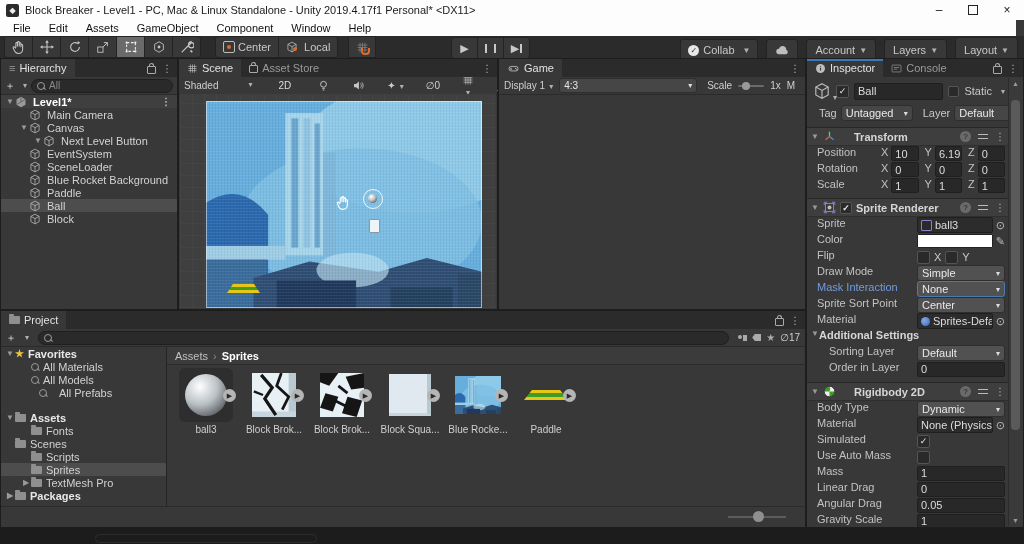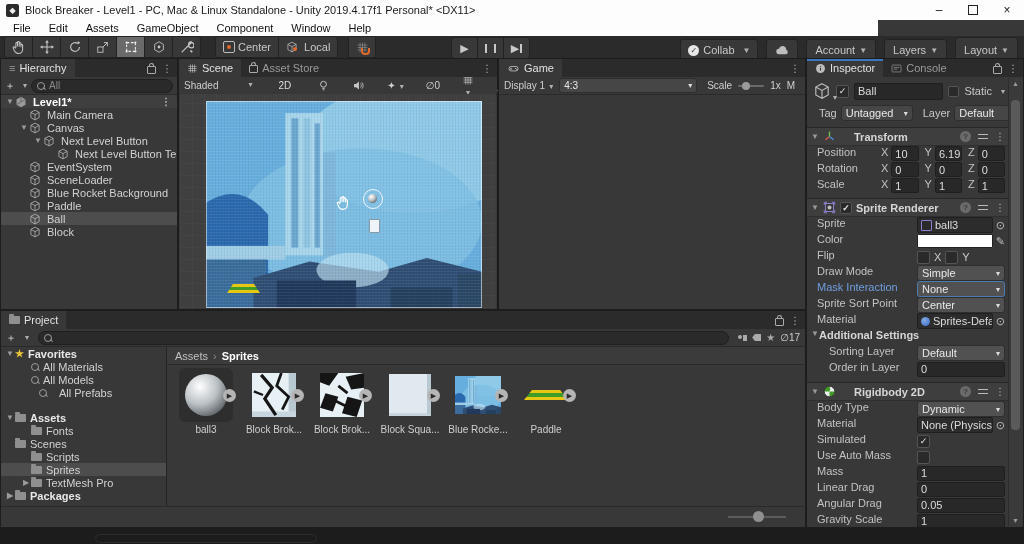--- a/index.html
+++ b/index.html
@@ -8,21 +8,21 @@
        background:#383838;user-select:none;}
   .abs{position:absolute;}
   
   .titlebar{left:0;top:0;width:1024px;height:20px;background:#fdfdfd;color:#111;
             display:flex;align-items:center;}
   .unity-logo{width:13px;height:13px;background:#2b2b2b;border-radius:2px;margin:0 6px 0 6px;
               display:flex;align-items:center;justify-content:center;color:#eee;font-size:8px;}
   .win-btns{margin-left:auto;display:flex;}
   .win-btn{width:34px;height:20px;display:flex;align-items:center;justify-content:center;color:#222;font-size:12px;}
   .sq{width:8px;height:8px;border:1px solid #222;display:inline-block;}
-  .menubar{left:0;top:20px;width:878px;height:16px;background:#fdfdfd;color:#111;
+  .menubar{left:0;top:20px;width:1016px;height:16px;background:#fdfdfd;color:#111;
            display:flex;align-items:center;padding-left:4px;box-sizing:border-box;}
   .menu-item{padding:0 9px;height:16px;display:flex;align-items:center;}
   
   .topbar{left:0;top:36px;width:1024px;height:22px;background:#2b2b2b;display:flex;align-items:center;}
   .tbtn{height:20px;background:#383838;border:1px solid #232323;display:flex;align-items:center;
         justify-content:center;color:#c8c8c8;}
   .toolgrp{display:flex;margin-left:4px;}
   .toolgrp .tbtn{width:27px;margin-left:-1px;}
   .toolgrp .tbtn:first-child{border-radius:3px 0 0 3px;margin-left:0;}
   .toolgrp .tbtn:last-child{border-radius:0 3px 3px 0;}
@@ -441,29 +441,20 @@
         </div>
         <div class="trow" style="padding-left: 32px;">
           <span class="arr">▼</span>
           <span class="ic-wrap ic">
             <svg width="12" height="12" class="ic">
               <use href="#i-cube"></use>
             </svg>
           </span>
           <span>Next Level Button</span>
         </div>
-        <div class="trow" style="padding-left: 46px;">
-          <span class="arr"></span>
-          <span class="ic-wrap ic">
-            <svg width="12" height="12" class="ic">
-              <use href="#i-cube"></use>
-            </svg>
-          </span>
-          <span>Next Level Button Te</span>
-        </div>
         <div class="trow" style="padding-left: 18px;">
           <span class="arr"></span>
           <span class="ic-wrap ic">
             <svg width="12" height="12" class="ic">
               <use href="#i-cube"></use>
             </svg>
           </span>
           <span>EventSystem</span>
         </div>
         <div class="trow" style="padding-left: 18px;">

